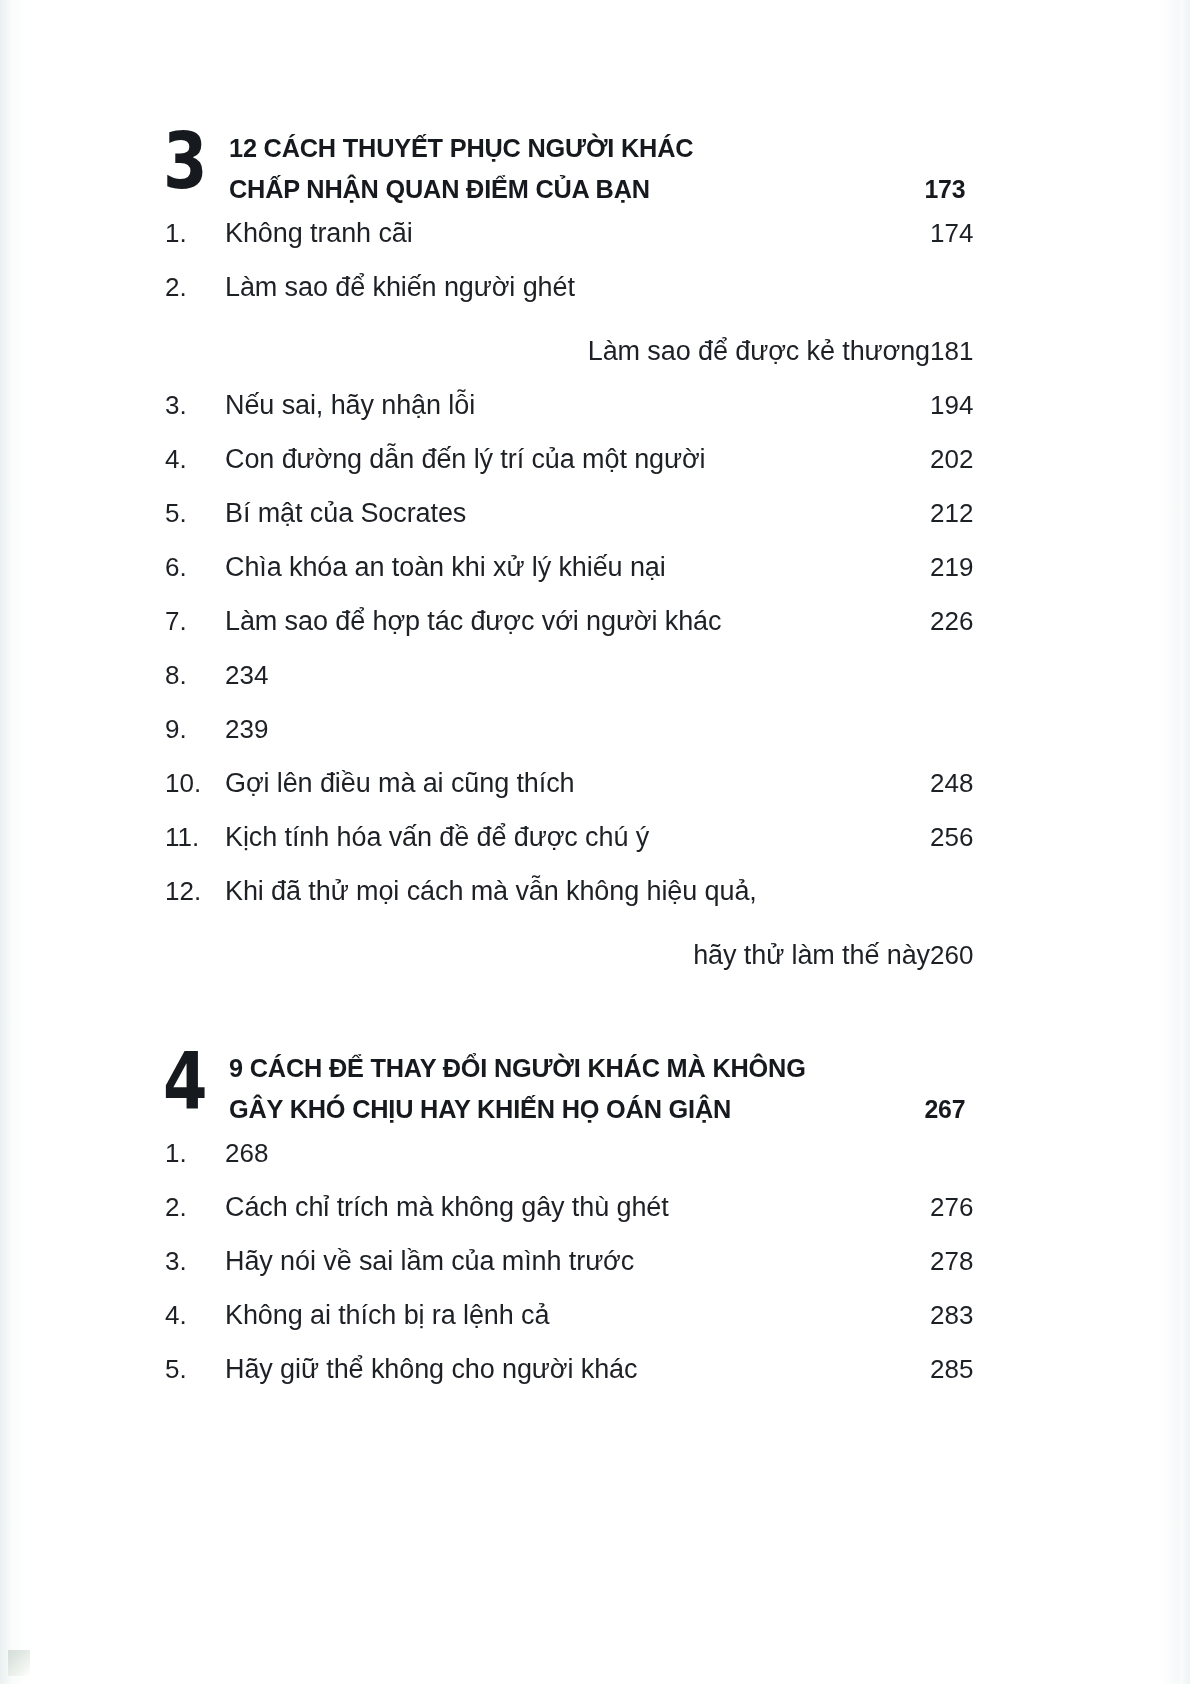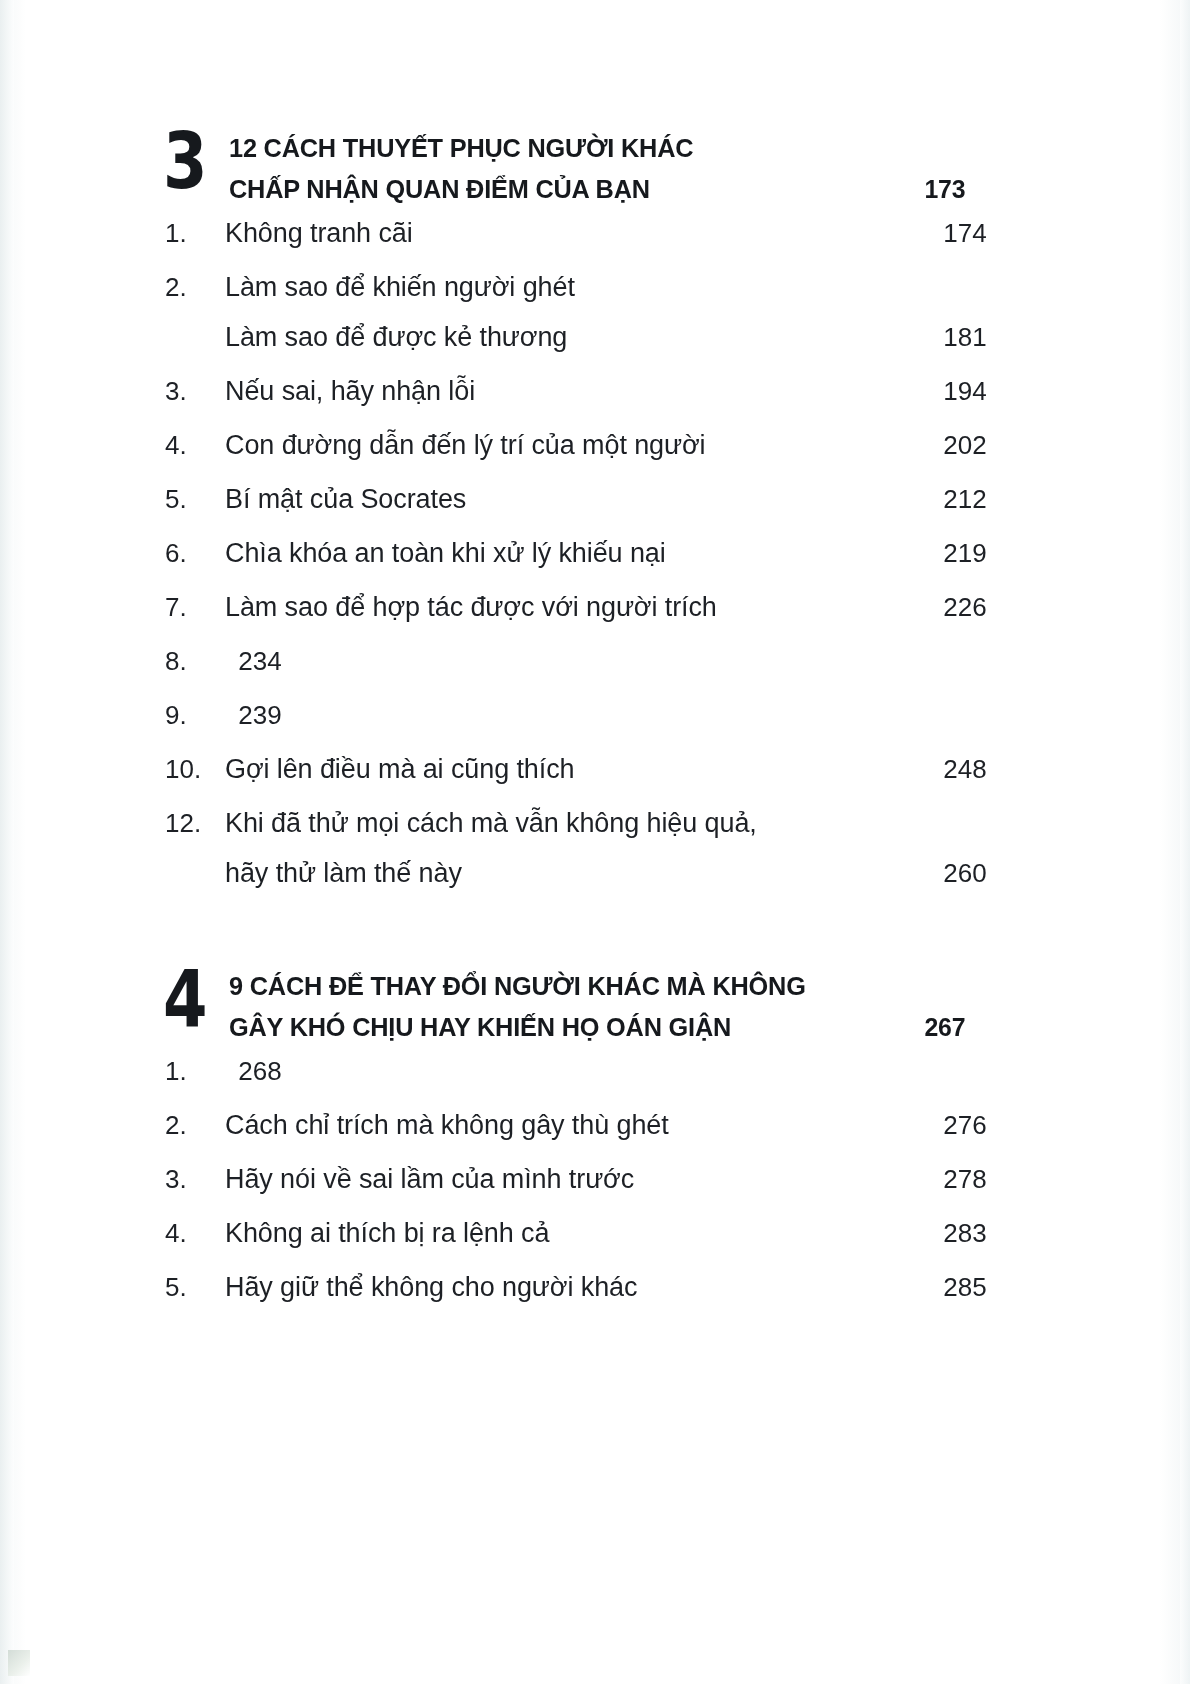--- a/index.html
+++ b/index.html
@@ -117,26 +117,27 @@
   .entry-text {
     flex: 1 1 auto;
     font-size: 27px;
     line-height: 34px;
     color: #1d2025;
     font-weight: 400;
     letter-spacing: -0.1px;
   }
   .entry-text .l2 {
     display: block;
-    margin-top: 16px;
+    margin-top: 30px;
+    text-align: right;
   }
   .entry-page {
     flex: 0 0 auto;
     min-width: 70px;
-    text-align: center;
+    text-align: left;
     font-size: 26px;
     line-height: 34px;
     color: #1d2025;
   }
   .entry.two-line .entry-page {
     align-self: flex-end;
   }
 
   .gap-after-ch3 { height: 56px; }
 </style>
@@ -189,35 +190,40 @@
           <div class="entry-text"><span>Bí mật của Socrates</span></div>
           <div class="entry-page">212</div>
         </div>
         <div class="entry">
           <div class="entry-num">6.</div>
           <div class="entry-text"><span>Chìa khóa an toàn khi xử lý khiếu nại</span></div>
           <div class="entry-page">219</div>
         </div>
         <div class="entry">
           <div class="entry-num">7.</div>
-          <div class="entry-text"><span>Làm sao để hợp tác được với người trích</span></div>
+          <div class="entry-text"><span>Làm sao để hợp tác được với người khác</span></div>
           <div class="entry-page">226</div>
         </div>
         <div class="entry">
           <div class="entry-num">8.</div>
           <div class="entry-page">234</div>
         </div>
         <div class="entry">
           <div class="entry-num">9.</div>
           <div class="entry-page">239</div>
         </div>
         <div class="entry">
           <div class="entry-num">10.</div>
           <div class="entry-text"><span>Gợi lên điều mà ai cũng thích</span></div>
           <div class="entry-page">248</div>
+        </div>
+        <div class="entry">
+          <div class="entry-num">11.</div>
+          <div class="entry-text"><span>Kịch tính hóa vấn đề để được chú ý</span></div>
+          <div class="entry-page">256</div>
         </div>
         <div class="entry two-line">
           <div class="entry-num">12.</div>
           <div class="entry-text"><span>Khi đã thử mọi cách mà vẫn không hiệu quả,</span><span class="l2">hãy thử làm thế này</span></div>
           <div class="entry-page">260</div>
         </div>
       </div>
       <div class="gap-after-ch3"></div>
       <div class="chapter">
         <div class="chapter-number">4</div>

